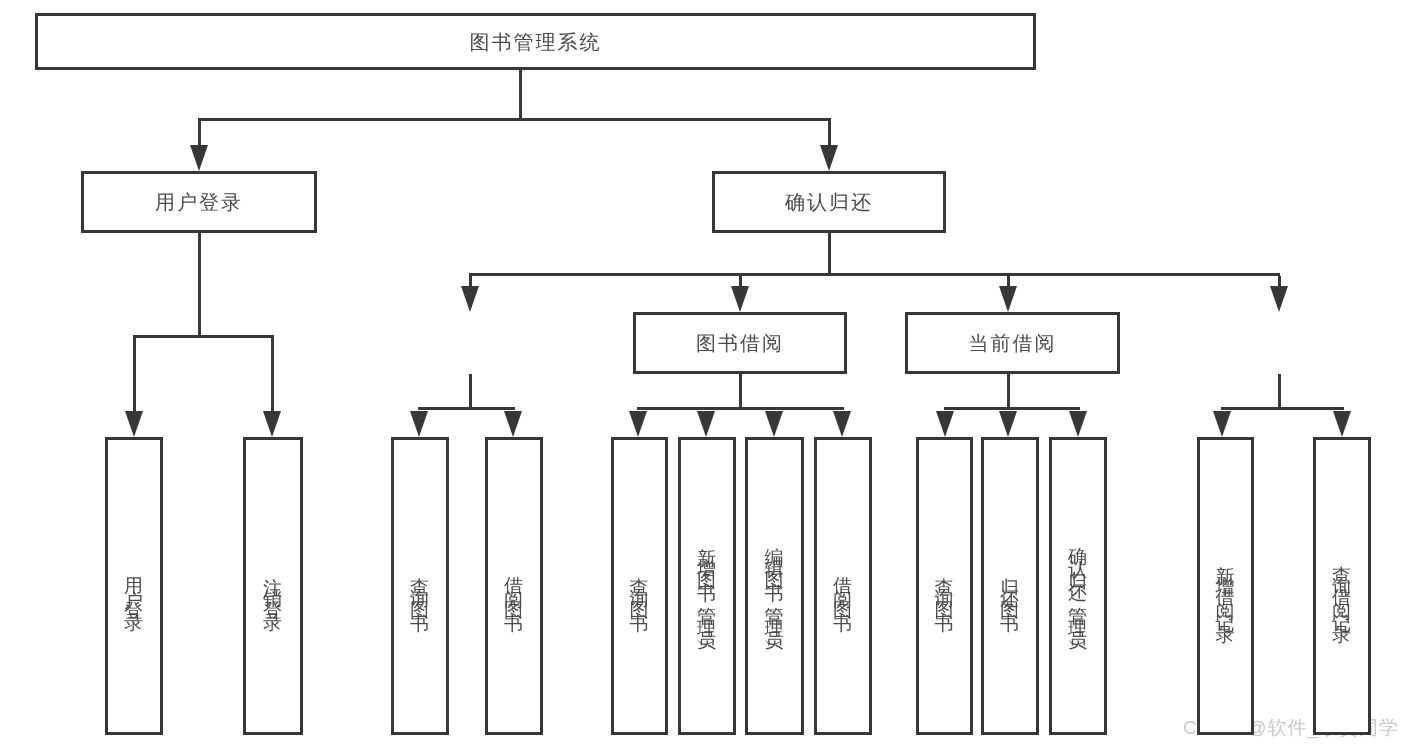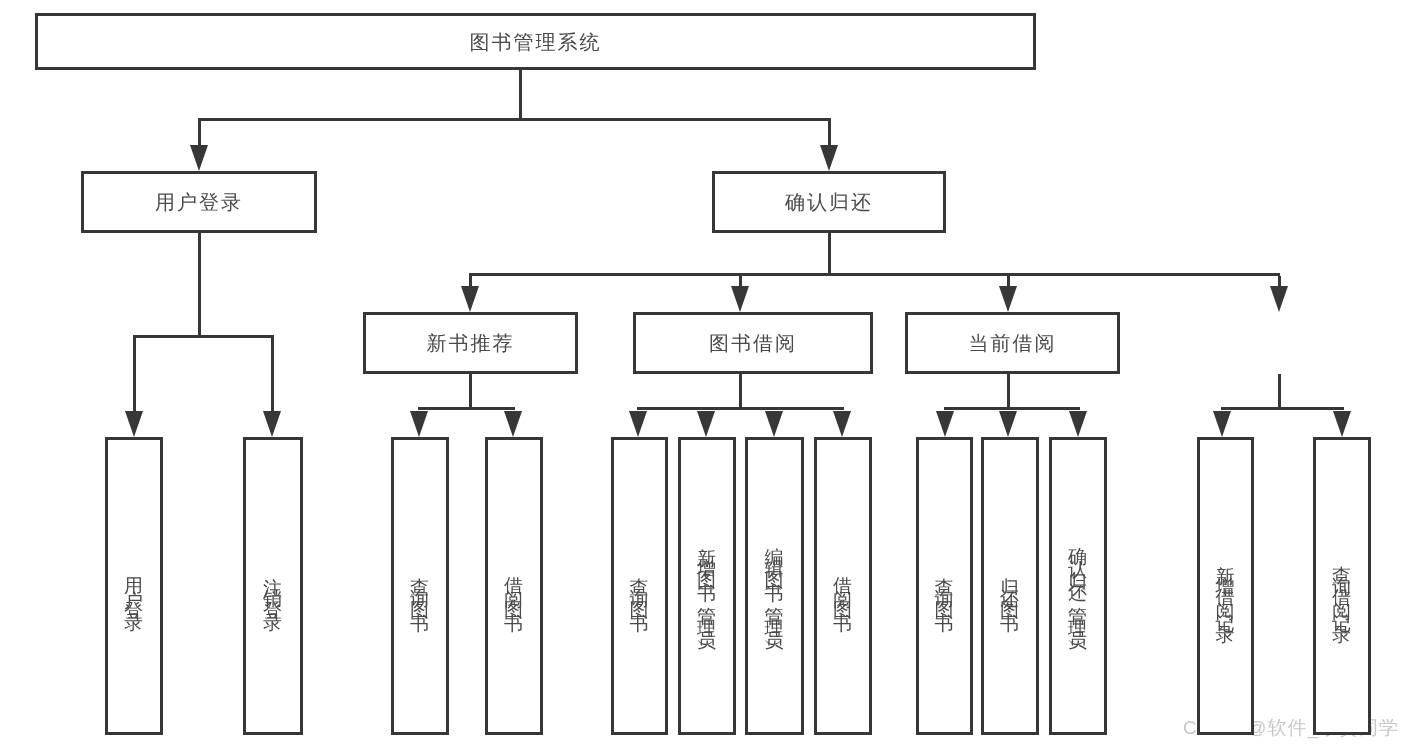--- a/index.html
+++ b/index.html
@@ -73,22 +73,21 @@
     <div class="arrow" style="left: 765px; top: 411px;"></div>
     <div class="arrow" style="left: 833px; top: 411px;"></div>
     <div class="arrow" style="left: 936px; top: 411px;"></div>
     <div class="arrow" style="left: 999px; top: 411px;"></div>
     <div class="arrow" style="left: 1069px; top: 411px;"></div>
     <div class="arrow" style="left: 1213px; top: 411px;"></div>
     <div class="arrow" style="left: 1333px; top: 411px;"></div>
     <div class="node" style="left: 21px; top: 13px; width: 1001px; height: 57px; margin-left: 14px;">图书管理系统</div>
     <div class="node" style="left: 81px; top: 171px; width: 236px; height: 62px;">用户登录</div>
     <div class="node" style="left: 712px; top: 171px; width: 234px; height: 62px;">确认归还</div>
-    <div class="node" style="left: 363px; top: 312px; width: 215px; height: 62px;">新书推荐</div>
-    <div class="node" style="left: 633px; top: 312px; width: 240px; height: 62px;">图书借阅</div>
+    <div class="node" style="left: 633px; top: 312px; width: 214px; height: 62px;">图书借阅</div>
     <div class="node" style="left: 905px; top: 312px; width: 215px; height: 62px;">当前借阅</div>
     <div class="node vertical" style="left: 105px; top: 437px; width: 58px; height: 298px;">用户登录</div>
     <div class="node vertical" style="left: 243px; top: 437px; width: 60px; height: 298px;">注销登录</div>
     <div class="node vertical" style="left: 391px; top: 437px; width: 58px; height: 298px;">查询图书</div>
     <div class="node vertical" style="left: 485px; top: 437px; width: 58px; height: 298px;">借阅图书</div>
     <div class="node vertical" style="left: 611px; top: 437px; width: 57px; height: 298px;">查询图书</div>
     <div class="node vertical" style="left: 678px; top: 437px; width: 58px; height: 298px;">新增图书（管理员）</div>
     <div class="node vertical" style="left: 745px; top: 437px; width: 59px; height: 298px;">编辑图书（管理员）</div>
     <div class="node vertical" style="left: 814px; top: 437px; width: 58px; height: 298px;">借阅图书</div>
     <div class="node vertical" style="left: 916px; top: 437px; width: 57px; height: 298px;">查询图书</div>

